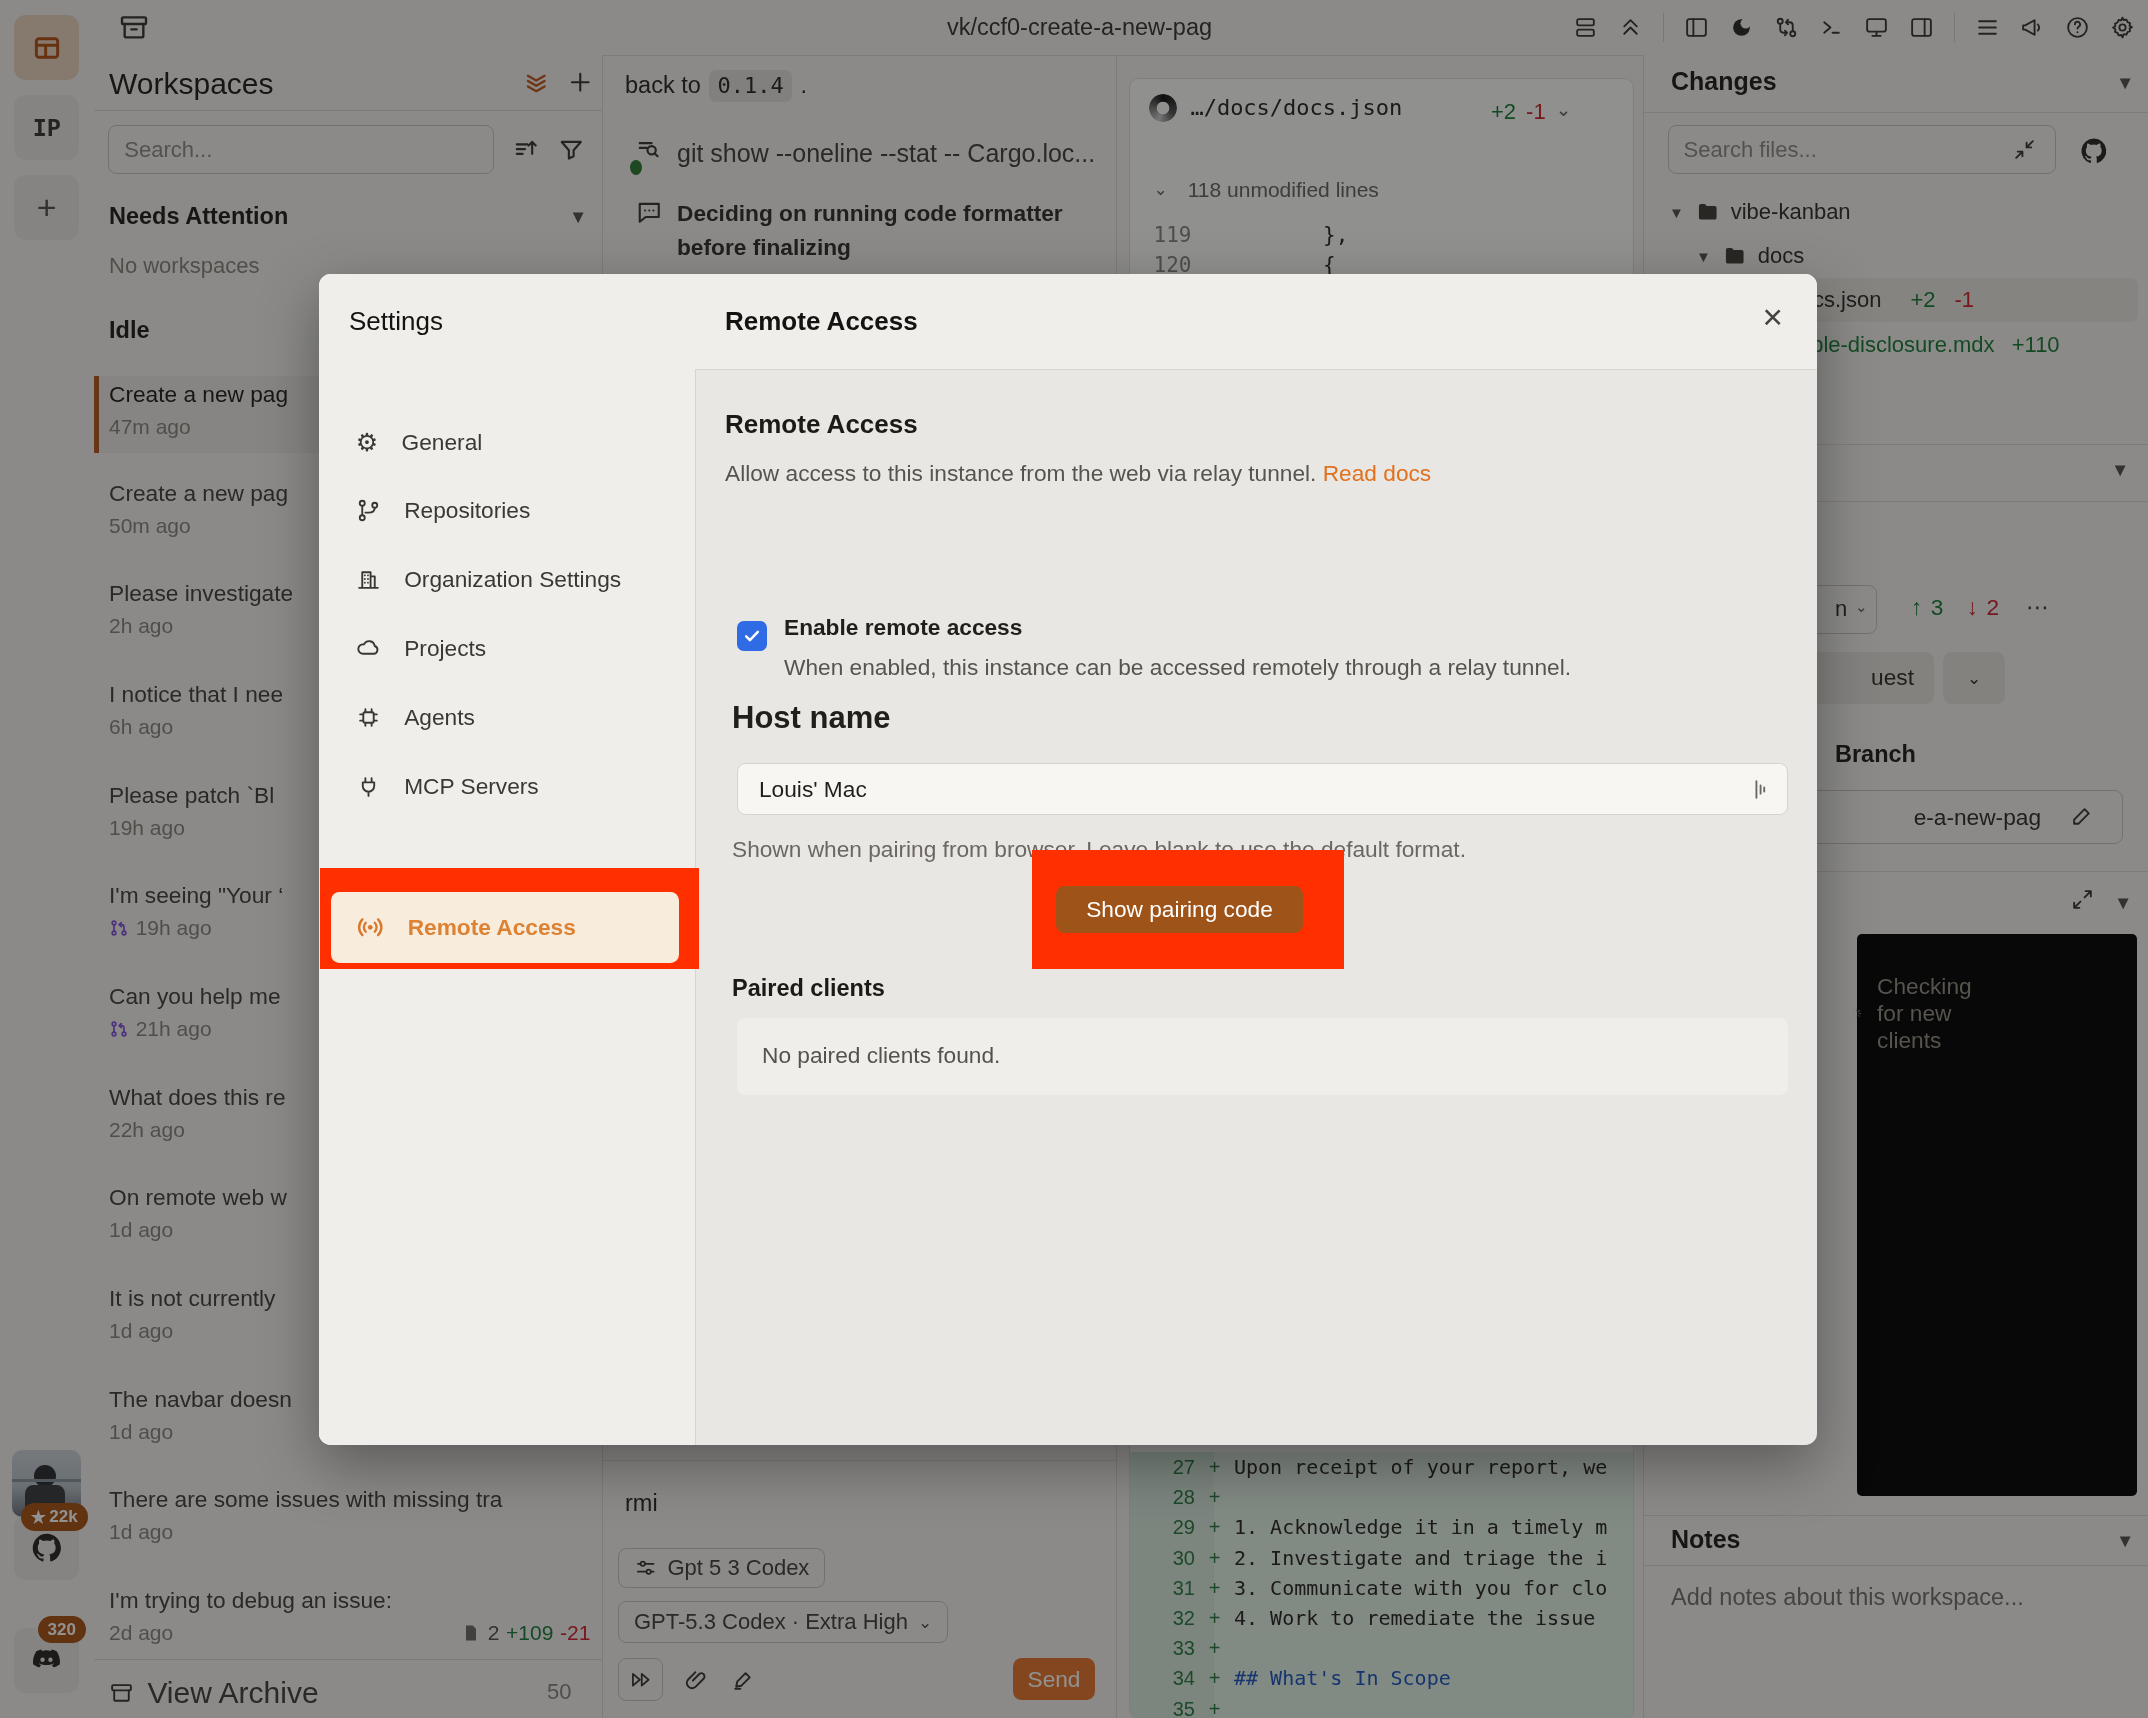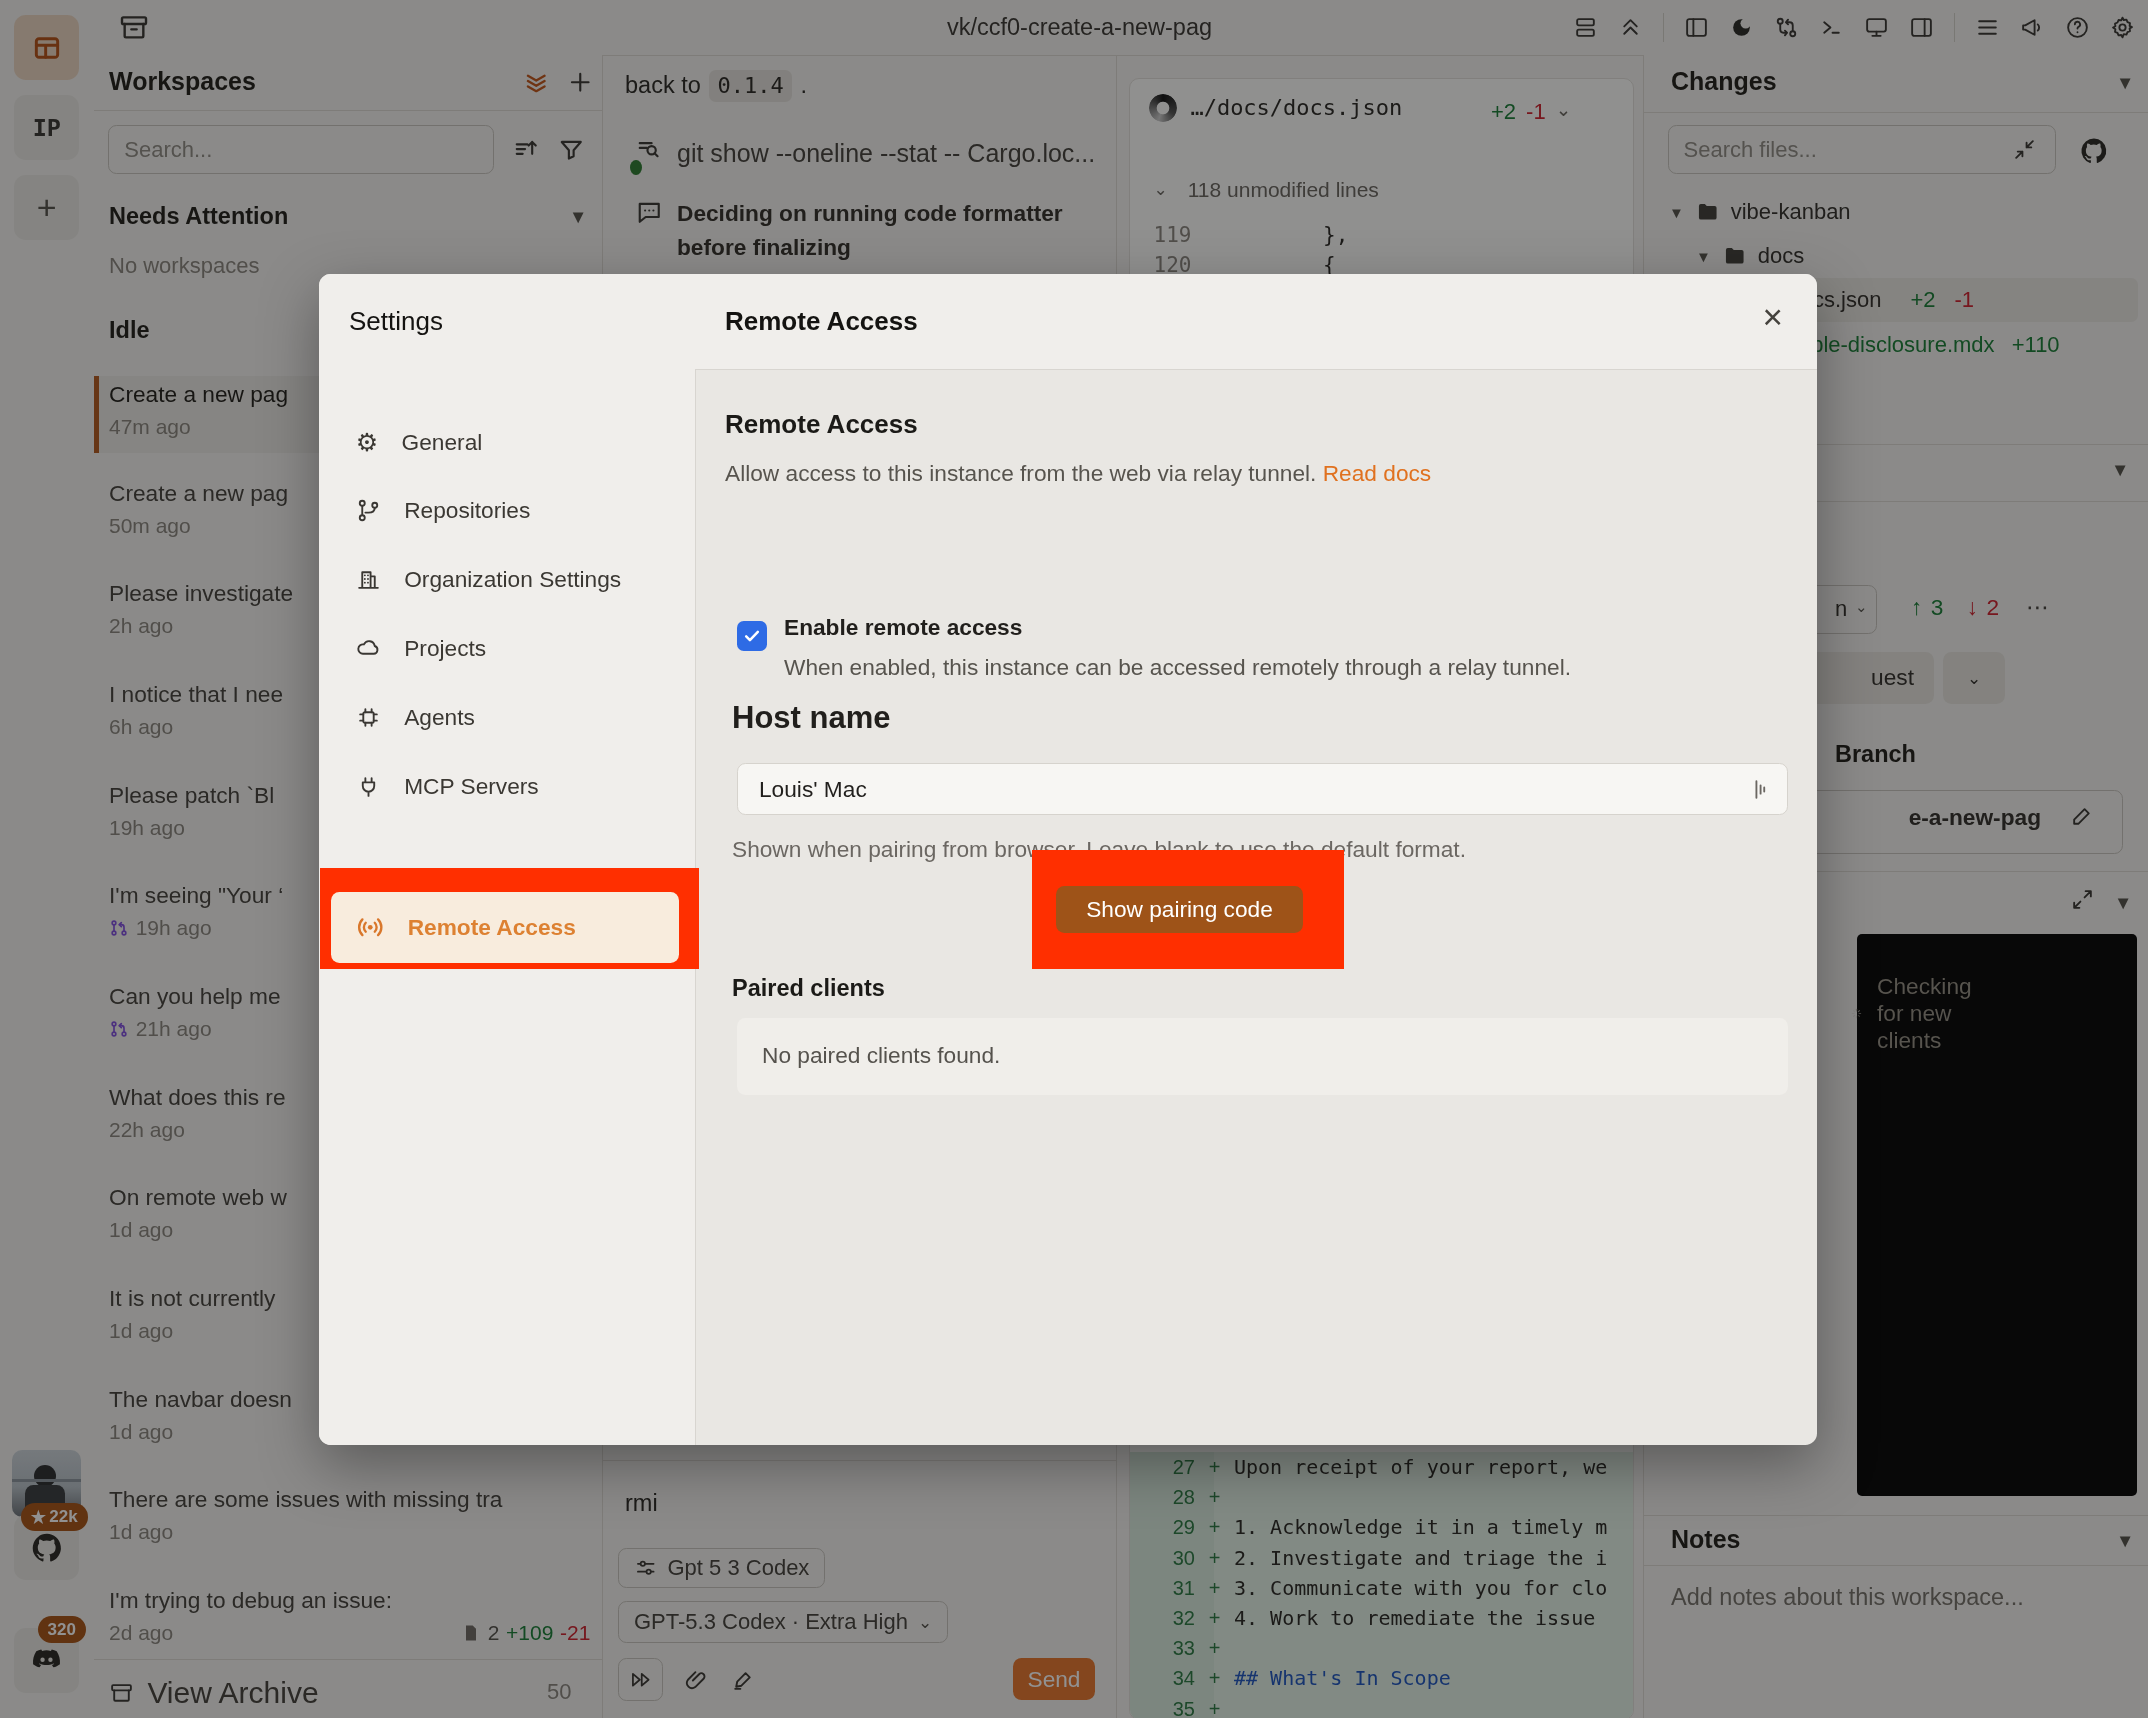--- a/index.html
+++ b/index.html
@@ -180,21 +180,21 @@
           <path d="M12 16.5h.01"></path>
         </svg>
       <svg class="ic" width="25" height="25" viewBox="0 0 24 24">
           <circle cx="12" cy="12" r="3"></circle>
           <path d="M12 2.5l1.2 2.3 2.6-.4 1 2.4 2.4 1-.4 2.6 2.3 1.2-2.3 1.2.4 2.6-2.4 1-1 2.4-2.6-.4L12 21.5l-1.2-2.3-2.6.4-1-2.4-2.4-1 .4-2.6L2.9 12l2.3-1.2-.4-2.6 2.4-1 1-2.4 2.6.4L12 2.5z"></path>
         </svg>
     </div>
   </div>
 
   <div class="sidebar">
-    <div class="abs" style="left:15px;top:11.7px;font-size:25px;font-weight:bold;color:#211f1b;">Workspaces</div>
+    <div class="abs" style="left:15px;top:11.7px;font-size:30px;font-weight:normal;color:#211f1b;">Workspaces</div>
     <div class="abs" style="left:428px;top:13.4px;">
       <svg class="ic" width="28.5" height="28.5" viewBox="0 0 24 24" style="stroke:#c2561b;stroke-width:2">
           <path d="M5 6.5l7 4 7-4M5 11l7 4 7-4M5 15.5l7 4 7-4"></path>
         </svg>
     </div>
     <div class="abs" style="left:472px;top:13.4px;">
       <svg class="ic" width="28.5" height="28.5" viewBox="0 0 24 24">
           <path d="M12 5v14M5 12h14"></path>
         </svg>
     </div>
@@ -511,21 +511,21 @@
       <span style="margin-left:18.5px;color:#45423d;letter-spacing:2.5px;">⋯</span>
     </div>
     <div class="abs" style="left:84px;top:597px;width:206px;height:52px;background:#e7e4df;border-radius:8.4px;">
       <span style="position:absolute;right:20px;top:11.7px;font-size:22.7px;color:#33312c;">uest</span>
     </div>
     <div class="abs" style="left:299px;top:597px;width:62px;height:52px;background:#e7e4df;border-radius:8.4px;display:flex;align-items:center;justify-content:center;">
       <span style="font-size:17px;color:#33312c;">⌄</span>
     </div>
 
     <div class="abs" style="left:191px;top:686px;font-size:23.5px;font-weight:bold;color:#211f1b;">Branch</div>
-    <div class="abs" style="left:101px;top:735px;width:378px;height:64px;border:0.8px solid #c9c5bf;border-radius:8.4px;box-sizing:border-box;font-weight:bold;">
+    <div class="abs" style="left:101px;top:735px;width:378px;height:54px;border:0.8px solid #c9c5bf;border-radius:8.4px;box-sizing:border-box;">
       <span style="position:absolute;right:81px;top:12.6px;font-size:22.7px;color:#33312c;">e-a-new-pag</span>
       <svg class="ic abs" style="right:27px;top:13.4px;" width="25" height="25" viewBox="0 0 24 24">
           <path d="M14 5l4 4L8 19H4v-4L14 5z"></path>
         </svg>
     </div>
 
     <div class="hline" style="left:0;top:816px;width:505px;"></div>
     <div class="abs" style="left:426px;top:832px;">
       <svg class="ic" width="25" height="25" viewBox="0 0 24 24">
           <path d="M14 10l6-6M20 4h-5M20 4v5M10 14l-6 6M4 20h5M4 20v-5"></path>

